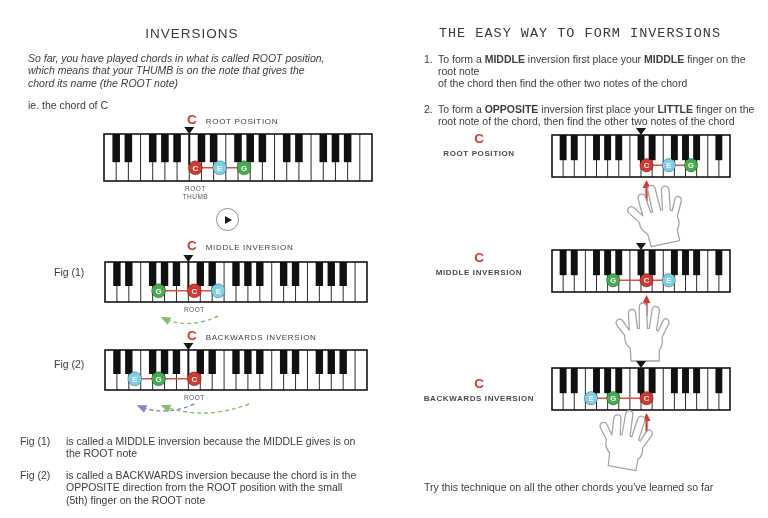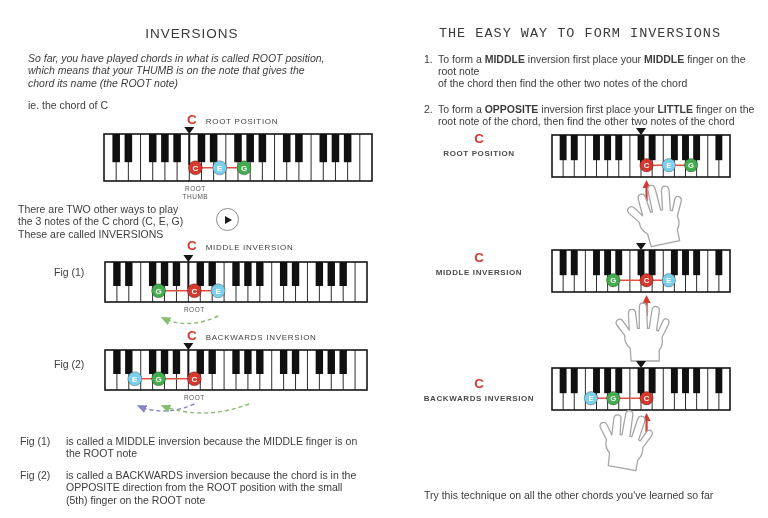--- a/index.html
+++ b/index.html
@@ -105,23 +105,20 @@
           <text x="122.72727272727272" y="44.779999999999994" text-anchor="middle" font-size="8.049999999999999" font-weight="bold" fill="#fff" font-family="Liberation Sans, sans-serif">E</text>
         </g>
         <g>
           <circle cx="147.0909090909091" cy="41.839999999999996" r="7" fill="#43ac4e" stroke="rgba(0,0,0,0.28)" stroke-width="1"></circle>
           <text x="147.0909090909091" y="44.779999999999994" text-anchor="middle" font-size="8.049999999999999" font-weight="bold" fill="#fff" font-family="Liberation Sans, sans-serif">G</text>
         </g>
         <text x="98.36363636363636" y="65" text-anchor="middle" font-size="6.5" fill="#555" letter-spacing="0.5" font-family="Liberation Sans, sans-serif">ROOT</text>
         <text x="98.36363636363636" y="73" text-anchor="middle" font-size="6.5" fill="#555" letter-spacing="0.5" font-family="Liberation Sans, sans-serif">THUMB</text>
       </svg></div>
 
-  <p class="abs para" style="left:18px;top:203px;">There are TWO other ways to play
-the 3 notes of the C chord (C, E, G)
-These are called INVERSIONS</p>
 
   <div class="abs play" style="left:216px;top:208px;">
     <span class="play-tri"></span>
   </div>
 
   <div class="abs chord-label" style="left:187px;top:238px;">
     <span class="cl-c">C</span>
     <span class="cl-name">MIDDLE INVERSION</span>
   </div>
 
@@ -261,21 +258,21 @@
           <circle cx="96.31818181818181" cy="36.8" r="7" fill="#d5382e" stroke="rgba(0,0,0,0.28)" stroke-width="1"></circle>
           <text x="96.31818181818181" y="39.739999999999995" text-anchor="middle" font-size="8.049999999999999" font-weight="bold" fill="#fff" font-family="Liberation Sans, sans-serif">C</text>
         </g>
         <text x="96.31818181818181" y="58" text-anchor="middle" font-size="6.5" fill="#555" letter-spacing="0.5" font-family="Liberation Sans, sans-serif">ROOT</text>
         <path d="M96.31818181818181,62 Q66.54545454545453,75 40.772727272727266,64" fill="none" stroke="#8585c8" stroke-width="1.4" stroke-dasharray="4,3" marker-end="url(#arr20)"></path>
         <path d="M151.1,62 Q105.84545454545454,79 64.5909090909091,64" fill="none" stroke="#86bd6e" stroke-width="1.4" stroke-dasharray="4,3" marker-end="url(#arr21)"></path>
       </svg></div>
 
   <div class="abs cap-row" style="left:20px;top:435px;width:350px;">
     <span class="cap-label">Fig (1)</span>
-    <span class="cap-text">is called a MIDDLE inversion because the MIDDLE finger is on
+    <span class="cap-text">is called a MIDDLE inversion because the MIDDLE gives is on
 the ROOT note</span>
   </div>
 
   <div class="abs cap-row" style="left:20px;top:469px;width:350px;">
     <span class="cap-label">Fig (2)</span>
     <span class="cap-text">is called a BACKWARDS inversion because the chord is in the
 OPPOSITE direction from the ROOT position with the small
 (5th) finger on the ROOT note</span>
   </div>
 
@@ -465,15 +462,15 @@
           <line x1="101.5625" y1="74" x2="101.5625" y2="59" stroke="#d5382e" stroke-width="2.2"></line>
           <polygon points="97.5625,61 105.5625,61 101.5625,53" fill="#d5382e"></polygon>
         </g>
       </svg></div>
   <div class="hand" style="left:595px;top:408px;transform:rotate(10deg);">
     <svg width="58" height="62" viewBox="0 0 64 68">
         <use href="#hand-shape"></use>
       </svg>
   </div>
 
-  <p class="abs para" style="left:424px;top:481px;margin-top:8px;">Try this technique on all the other chords you've learned so far</p>
+  <p class="abs para" style="left:424px;top:481px;">Try this technique on all the other chords you've learned so far</p>
 
 </div>
 
 </body></html>

